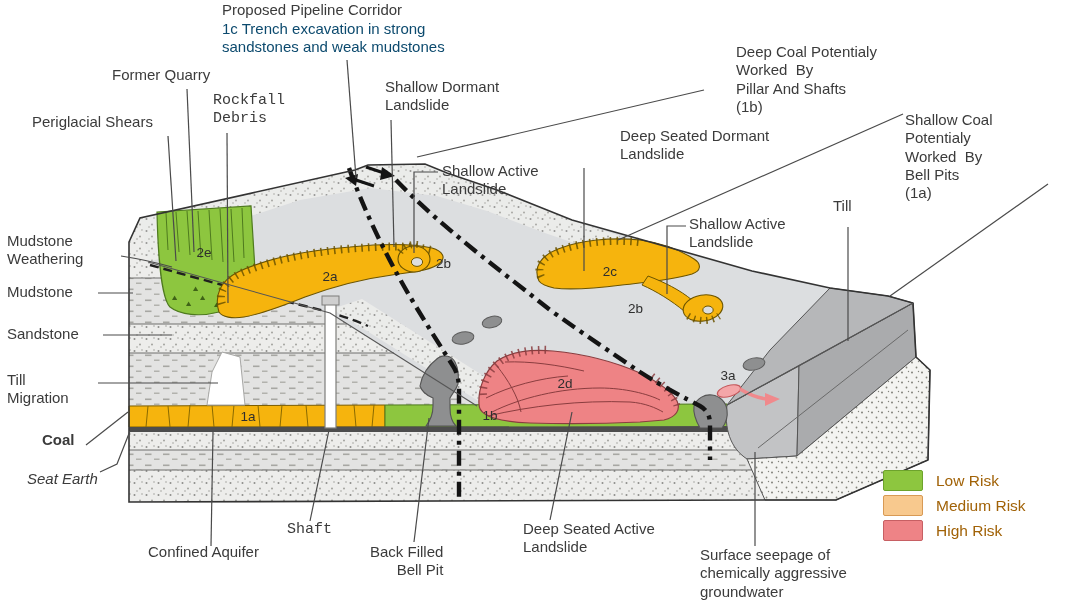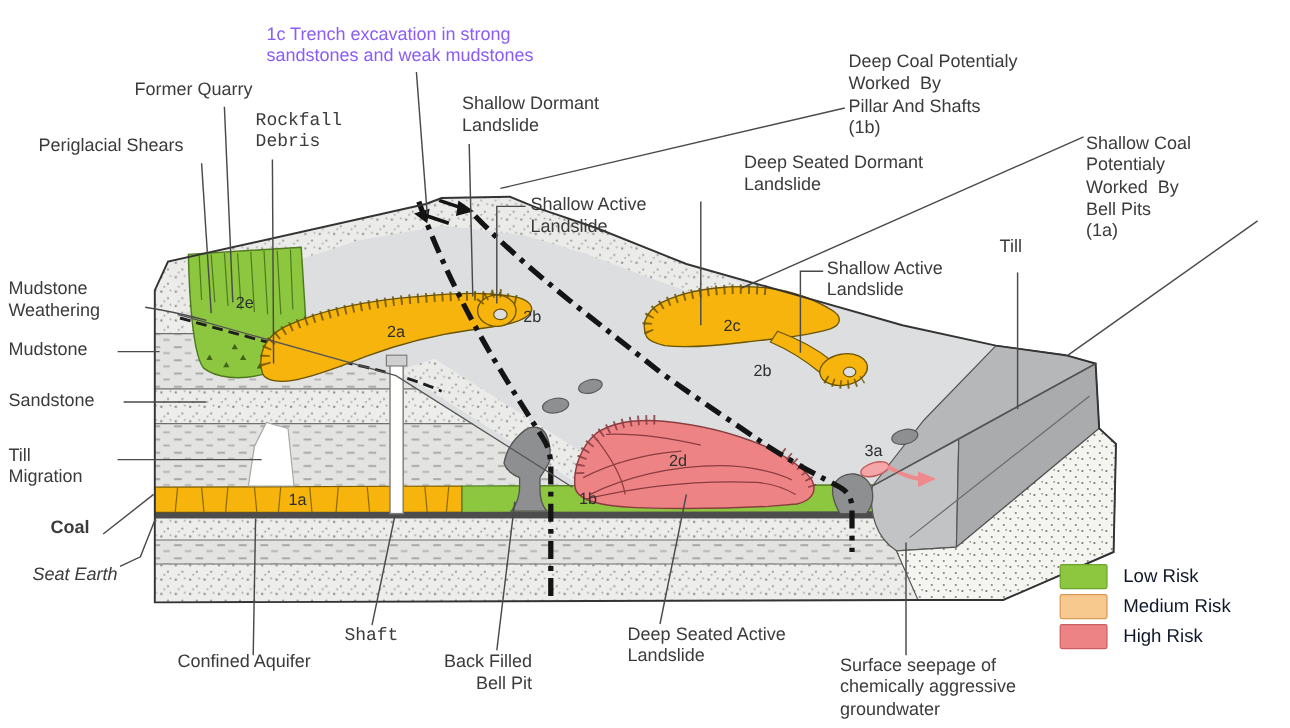--- a/index.html
+++ b/index.html
@@ -1,27 +1,27 @@
 <!DOCTYPE html>
 <html><head>
 <meta charset="utf-8">
 <style>
   html,body{margin:0;padding:0;background:#ffffff;}
   #stage{position:relative;width:1075px;height:607px;background:#ffffff;overflow:hidden;
          font-family:"Liberation Sans", sans-serif;color:#3b3b3b;}
   #diagram-svg{position:absolute;left:0;top:0;}
   .lbl{position:absolute;font-size:15px;line-height:1.22;white-space:pre-wrap;color:#3b3b3b;}
-  .lbl.orange{color:#8b5cf6;}
+  .lbl.orange{color:#0c4a6e;}
   .legend{position:absolute;left:883px;top:468px;}
   .legend .row{display:flex;align-items:center;height:25px;}
   .legend .sw{width:38px;height:19px;border-radius:2px;margin-right:13px;border:1.5px solid rgba(0,0,0,.25);}
   .sw.low{background:#8dc63f;border-color:#6da32c;}
   .sw.med{background:#f8c98e;border-color:#d89a55;}
   .sw.high{background:#ee8386;border-color:#c75f63;}
-  .legend .tx{font-size:15.5px;color:#0f172a;}
+  .legend .tx{font-size:15.5px;color:#a16207;}
   svg text.feat{font-size:13.5px;fill:#2e2e2e;}
   svg text.feat.mid{text-anchor:middle;}
 </style>
 </head>
 <body>
 
 <div id="stage">
 
   <svg id="diagram-svg" width="1075" height="607" viewBox="0 0 1075 607">
     <defs>
@@ -204,31 +204,32 @@
     <text class="feat mid" x="330" y="281">2a</text>
     <text class="feat" x="436" y="268">2b</text>
     <text class="feat mid" x="610" y="276">2c</text>
     <text class="feat" x="628" y="313">2b</text>
     <text class="feat mid" x="565" y="388">2d</text>
     <text class="feat mid" x="248" y="421">1a</text>
     <text class="feat mid" x="490" y="420">1b</text>
     <text class="feat mid" x="728" y="380">3a</text>
   </svg>
 
+  <div class="lbl" style="left:222px;top:1px;">Proposed Pipeline Corridor</div>
   <div class="lbl orange" style="left:222px;top:20px;">1c Trench excavation in strong
 sandstones and weak mudstones</div>
   <div class="lbl" style="left:112px;top:66px;">Former Quarry</div>
   <div class="lbl" style="left:213px;top:92px;font-family:Liberation Mono, monospace;">Rockfall
 Debris</div>
   <div class="lbl" style="left:32px;top:113px;">Periglacial Shears</div>
   <div class="lbl" style="left:385px;top:78px;">Shallow Dormant
 Landslide</div>
   <div class="lbl" style="left:442px;top:162px;">Shallow Active
 Landslide</div>
-  <div class="lbl" style="left:707px;top:43px;">Deep Coal Potentialy
+  <div class="lbl" style="left:736px;top:43px;">Deep Coal Potentialy
 Worked  By
 Pillar And Shafts
 (1b)</div>
   <div class="lbl" style="left:607px;top:127px;margin-left:13px;">Deep Seated Dormant
 Landslide</div>
   <div class="lbl" style="left:905px;top:111px;">Shallow Coal
 Potentialy
 Worked  By
 Bell Pits
 (1a)</div>

